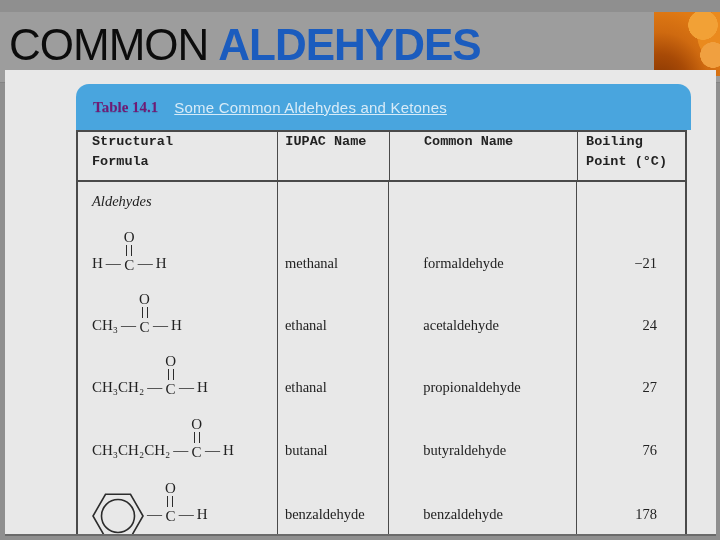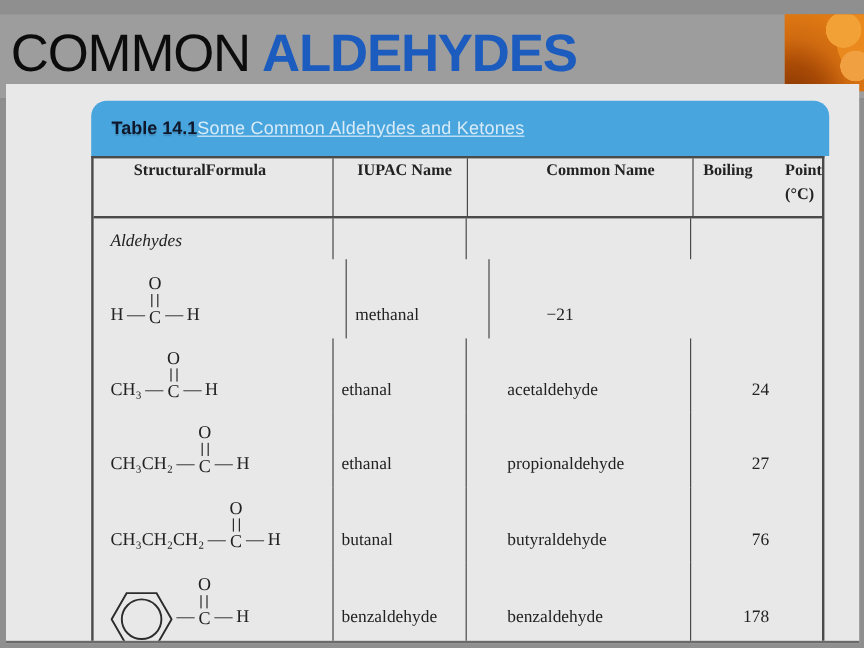--- a/index.html
+++ b/index.html
@@ -22,41 +22,41 @@
       radial-gradient(70px 80px at 6px 76px, #7e3202 0%, #a84a06 42%, #cf6a10 70%, #e07a14 100%);}
 
   
   .page{position:absolute;left:5px;right:4px;top:70px;bottom:4px;
         background:#e8e8e8;overflow:hidden;border-bottom:2px solid #6a6a6a;box-sizing:border-box;}
 
   .banner{position:absolute;left:71px;top:14px;width:615px;height:46px;box-sizing:border-box;
           background:#49a5de;border-radius:13px 13px 0 0;
           display:flex;align-items:center;padding-left:17px;
           font-family:"Liberation Sans","DejaVu Sans",sans-serif;font-size:15px;}
-  .banner-label{font-weight:bold;color:#0f172a;margin-right:0;
-                text-shadow:0 1px 1px rgba(0,0,0,0.15);}
+  .banner-label{font-weight:bold;color:#701a75;margin-right:16px;
+                text-shadow:0 1px 1px rgba(0,0,0,0.15);font-family:Liberation Serif, serif;}
   .banner-caption{color:rgba(255,255,255,0.78);letter-spacing:0.2px;text-decoration:underline;}
 
   
   .table{position:absolute;left:71px;top:60px;width:611px;box-sizing:border-box;
          border:2px solid #4a4a4a;border-bottom:none;color:#222;}
   .thead{display:flex;height:48px;border-bottom:2px solid #4a4a4a;}
-  .th{box-sizing:border-box;display:flex;flex-direction:row;justify-content:center;
-      padding-bottom:5px;font-weight:bold;font-size:13.5px;line-height:1.5;}
+  .th{box-sizing:border-box;display:flex;flex-direction:column;justify-content:flex-start;
+      padding-bottom:5px;font-weight:bold;font-size:13.5px;line-height:1.5;font-family:Liberation Mono, monospace;}
   .trow{display:flex;}
   .td{box-sizing:border-box;display:flex;align-items:flex-end;padding-bottom:10px;}
   .c0{width:174px;}
   .c1{width:119px;border-left:1px solid #4a4a4a;}
   .c2{width:199px;border-left:1px solid #4a4a4a;}
   .c3{width:115px;border-left:1px solid #4a4a4a;}
   .th.c0,.td.c0{padding-left:14px;}
   .th.c1,.td.c1{padding-left:7px;margin-left:36px;}
   .th.c2,.td.c2{padding-left:34px;}
-  .th.c3{padding-left:8px;gap:27px;}
-  .td.c3{justify-content:flex-end;padding-right:44px;}
+  .th.c3{padding-left:8px;}
+  .td.c3{justify-content:flex-end;padding-right:28px;}
   .td{font-size:14.5px;}
   .lastpad{padding-bottom:17px;}
 
   .section-cell{align-items:center;padding-bottom:0;padding-top:4px;}
   .section-label{font-style:italic;font-size:14.5px;}
 
   
   .fcell{padding-left:16px;font-size:15px;white-space:nowrap;}
   .fpart{line-height:1.15;}
   .bond{margin:0 3px;line-height:1.15;}
@@ -114,20 +114,21 @@
               <div class="bond">—</div>
               <div class="cstack">
                 <div class="atom">O</div>
                 <div class="dbond"></div>
                 <div class="atom">C</div>
               </div>
               <div class="bond">—</div>
               <div class="fpart">H</div>
             </div>
             <div class="td c1">methanal</div>
+            <div class="td c2">formaldehyde</div>
             <div class="td c3">−21</div>
           </div>
           <div class="trow" style="height: 62px;">
             <div class="td c0 fcell">
               <div class="fpart">CH₃</div>
               <div class="bond">—</div>
               <div class="cstack">
                 <div class="atom">O</div>
                 <div class="dbond"></div>
                 <div class="atom">C</div>

